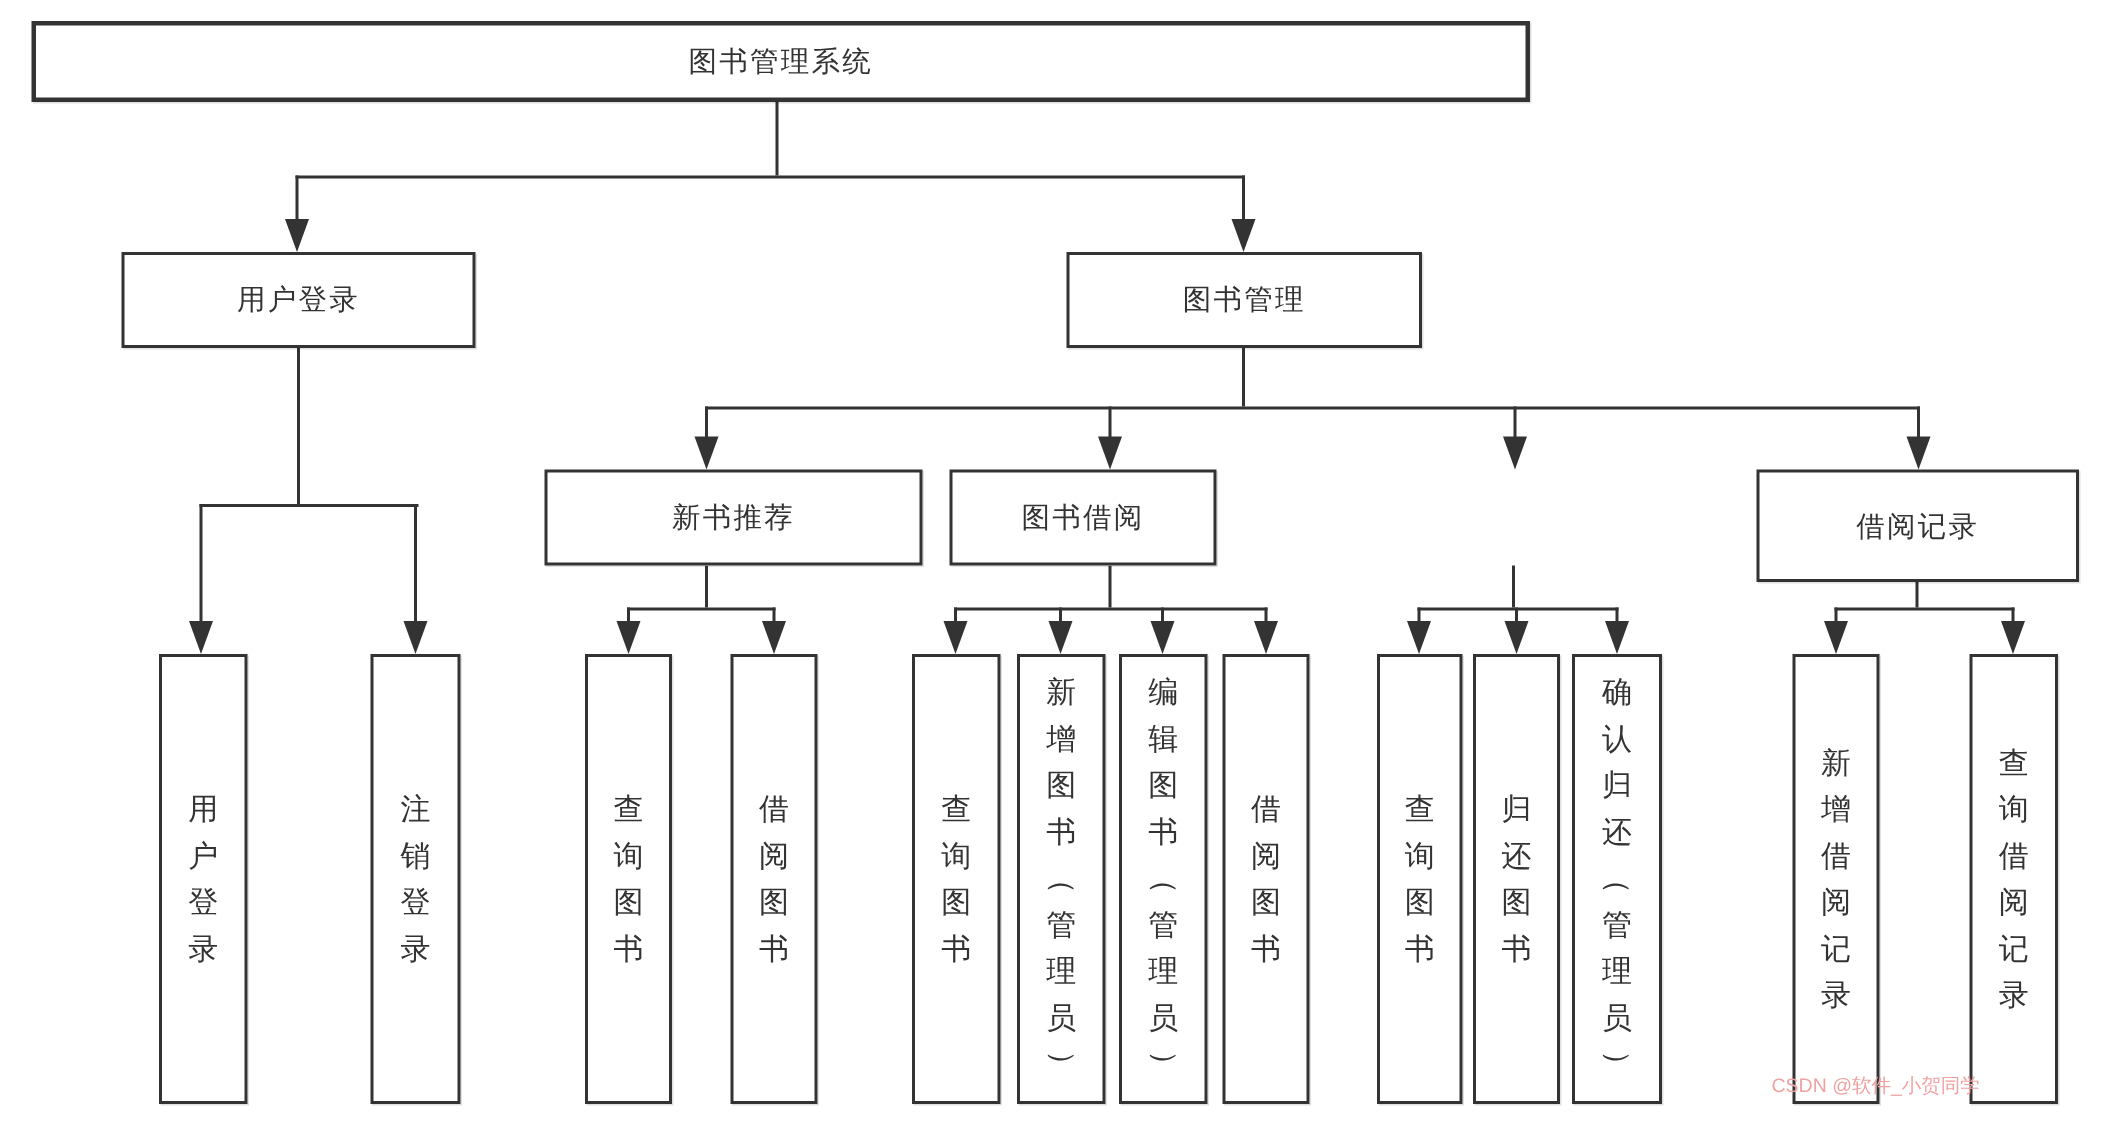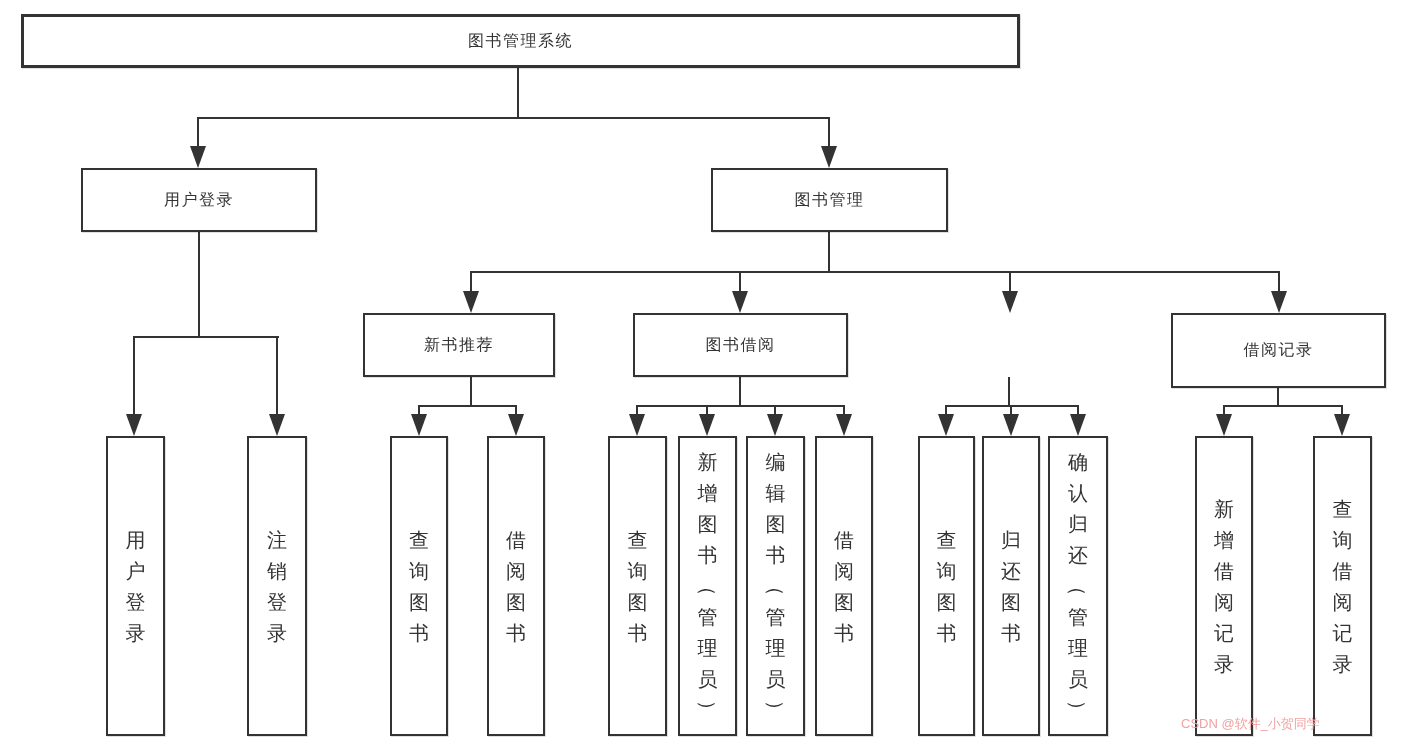--- a/index.html
+++ b/index.html
@@ -8,21 +8,21 @@
     background:#ffffff; overflow:hidden;
     font-family:"Liberation Sans", sans-serif; color:#333333;
   }
   .box {
     position:absolute; box-sizing:border-box;
     border:2px solid #333333; background:#ffffff;
     display:flex; align-items:center; justify-content:center;
     box-shadow:1px 1px 0 rgba(0,0,0,0.12);
   }
   .box.root { border-width:3px; }
-  .hlabel { font-size:16px; letter-spacing:1.5px; white-space:nowrap; }
+  .hlabel { font-size:19px; letter-spacing:1.5px; white-space:nowrap; }
   .vtext {
     display:flex; flex-direction:column; align-items:center; justify-content:center;
     height:100%; width:100%; gap:11px; font-size:20px; line-height:1;
   }
   .vtext span { display:block; }
   .vtext span.rot { transform:rotate(90deg); }
   .vl { position:absolute; width:2px; background:#333333; }
   .hl { position:absolute; height:2px; background:#333333; }
   .arrow {
     position:absolute; width:0; height:0;
@@ -102,24 +102,24 @@
     <span class="hlabel">图书管理系统</span>
   </div>
 
   <div class="box" style="left:711px;top:168px;width:237px;height:64px">
     <span class="hlabel">图书管理</span>
   </div>
   <div class="box" style="left:81px;top:168px;width:236px;height:64px">
     <span class="hlabel">用户登录</span>
   </div>
 
-  <div class="box" style="left:363px;top:313px;width:192px;height:64px">
+  <div class="box" style="left:363px;top:313px;width:252px;height:64px">
     <span class="hlabel">新书推荐</span>
   </div>
-  <div class="box" style="left:633px;top:313px;width:215px;height:64px">
+  <div class="box" style="left:633px;top:313px;width:178px;height:64px">
     <span class="hlabel">图书借阅</span>
   </div>
   <div class="box" style="left:1171px;top:313px;width:215px;height:75px">
     <span class="hlabel">借阅记录</span>
   </div>
 
   <div class="box vbox" style="left:106px;top:436px;width:59px;height:300px">
     <div class="vtext">
         <span>用</span>
         <span>户</span>

